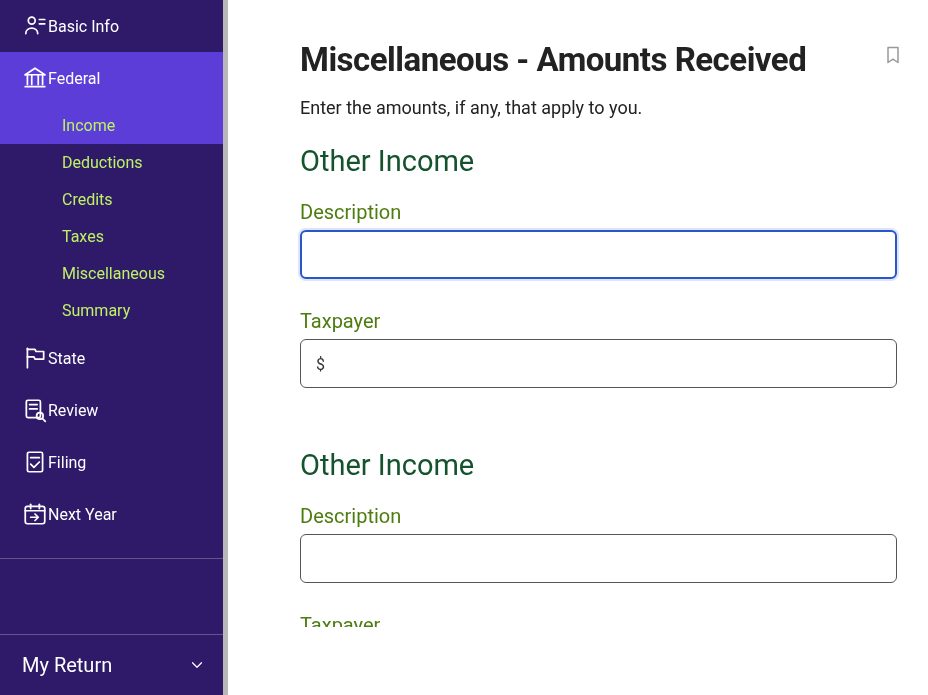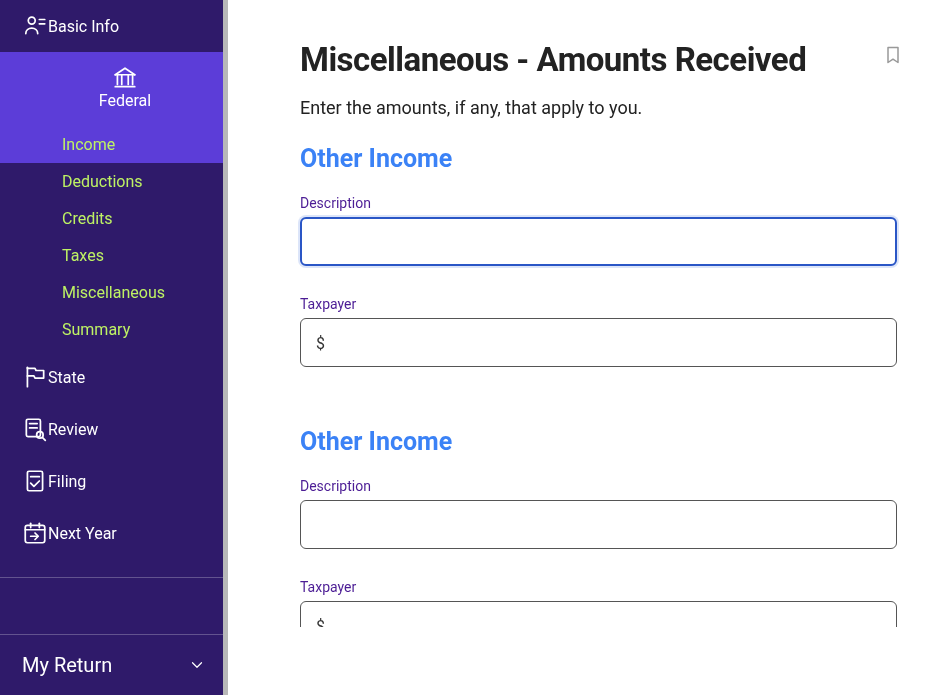--- a/index.html
+++ b/index.html
@@ -54,21 +54,20 @@
       width: 26px;
       height: 26px;
       display: inline-flex;
       align-items: center;
       justify-content: center;
       flex-shrink: 0;
     }
 
     .nav-item.active-parent {
       background: #5c3dd8;
-      flex-direction: column;
     }
 
     .subnav {
       background: #2f1a6a;
     }
 
     .subnav-item {
       padding: 9px 0 9px 62px;
       cursor: pointer;
       color: #bef264;
@@ -124,38 +123,38 @@
       height: 20px;
     }
 
     .page-subtitle {
       font-size: 18px;
       color: #222;
       margin-bottom: 26px;
     }
 
     .section-heading {
-      font-size: 25px;
-      font-weight: 700;
-      color: #3b82f6;
+      font-size: 29px;
+      font-weight: 400;
+      color: #14532d;
       margin-bottom: 22px;
     }
 
     .form-group {
       margin-bottom: 30px;
     }
 
     .section-spacer {
       height: 30px;
     }
 
     .form-label {
       display: block;
-      font-size: 14px;
-      color: #4c1d95;
+      font-size: 20px;
+      color: #4d7c0f;
       margin-bottom: 6px;
     }
 
     .form-input {
       width: 597px;
       height: 49px;
       border: 1px solid #555;
       border-radius: 6px;
       padding: 0 14px;
       font-size: 16px;

